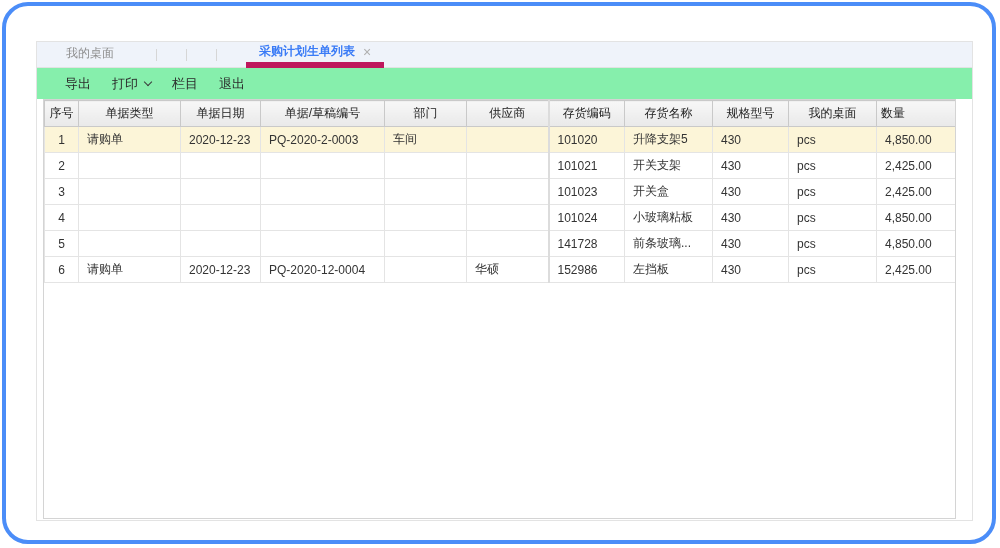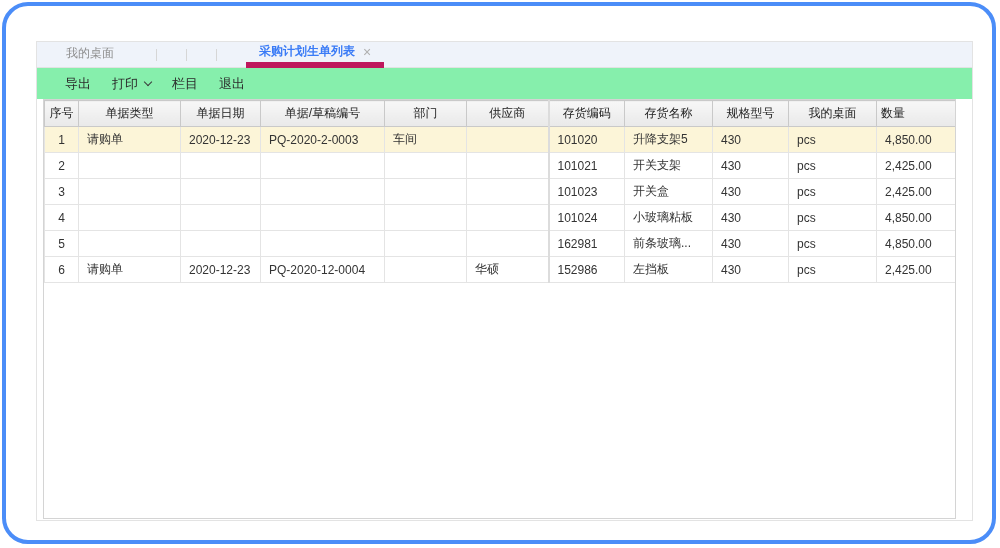--- a/index.html
+++ b/index.html
@@ -157,21 +157,21 @@
               <td>pcs</td>
               <td class="num">4,850.00</td>
             </tr>
             <tr>
               <td class="idx">5</td>
               <td></td>
               <td></td>
               <td></td>
               <td></td>
               <td></td>
-              <td class="split">162981</td>
+              <td class="split">141728</td>
               <td>前条玻璃...</td>
               <td>430</td>
               <td>pcs</td>
               <td class="num">4,850.00</td>
             </tr>
             <tr>
               <td class="idx">6</td>
               <td>请购单</td>
               <td>2020-12-23</td>
               <td>PQ-2020-12-0004</td>

